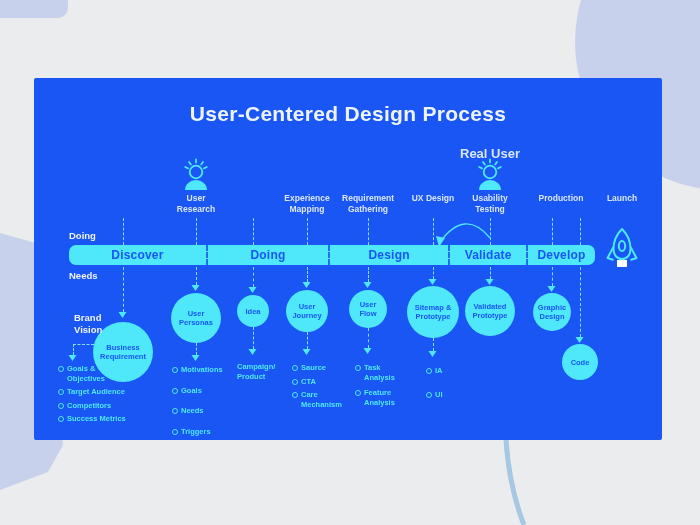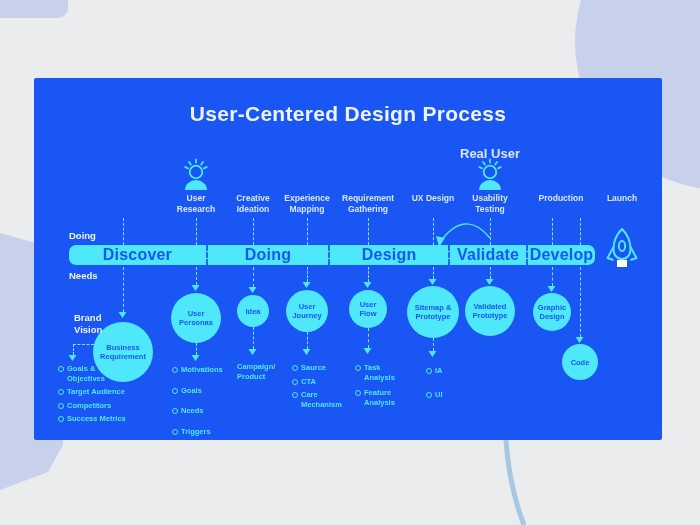--- a/index.html
+++ b/index.html
@@ -10,21 +10,21 @@
   .deco-circle{left:575px;top:-106px;width:296px;height:296px;border-radius:50%;background:#C8D1EC;}
   .deco-poly{left:0;top:0;width:700px;height:525px;background:#C8D1EC;
              clip-path:polygon(0 233px,50px 247px,63px 445px,48px 472px,0 490px);}
   .card{position:absolute;left:34px;top:78px;width:628px;height:362px;background:#1A56F3;border-radius:2px;}
   .title{position:absolute;left:0;top:24px;width:100%;text-align:center;color:#EDF4FF;
          font-size:21px;font-weight:bold;letter-spacing:.3px;}
   .stage{position:absolute;top:115px;width:84px;margin-left:-42px;text-align:center;color:#D8E6FF;
          font-size:8.5px;line-height:10.5px;font-weight:bold;white-space:pre-line;}
   .rowlab{position:absolute;color:#EDF4FF;font-size:9.5px;font-weight:bold;}
   .bar{position:absolute;left:35px;top:167px;width:526px;height:20px;background:#4FE8FA;border-radius:7px;display:flex;}
-  .seg{display:flex;align-items:center;justify-content:center;color:#1A56F3;font-weight:bold;font-size:16px;letter-spacing:.2px;}
+  .seg{display:flex;align-items:center;justify-content:center;color:#1A56F3;font-weight:bold;font-size:12px;letter-spacing:.2px;}
   .seg + .seg{border-left:2px dashed rgba(26,86,243,.85);}
   .dash-v{position:absolute;width:0;border-left:1px dashed rgba(136,231,255,.95);}
   .dash-h{position:absolute;height:0;border-top:1px dashed rgba(136,231,255,.95);}
   .arrow-down{position:absolute;width:0;height:0;border-left:4px solid transparent;
               border-right:4px solid transparent;border-top:6px solid #4FE8FA;transform:translateX(-4.5px);}
   .circle{position:absolute;border-radius:50%;background:#4FE8FA;color:#1A56F3;display:flex;
           align-items:center;justify-content:center;text-align:center;font-weight:bold;
           font-size:7.5px;line-height:9px;white-space:pre-line;}
   .bullets{position:absolute;display:flex;flex-direction:column;gap:4px;color:#4FE8FA;
            font-size:7.5px;font-weight:bold;line-height:9.5px;}
@@ -76,22 +76,20 @@
         <line x1="23" y1="5" x2="21.2" y2="7.6"></line>
         <line x1="5.2" y1="10" x2="8" y2="11.4"></line>
         <line x1="26.8" y1="10" x2="24" y2="11.4"></line>
       </g>
       <path d="M5,33 A11,10 0 0 1 27,33 Z" fill="#4FE8FA"></path>
     </svg>
   </div>
 
   <div class="stage" style="left:162px">User
 Research</div>
-  <div class="stage" style="left:219px">Creative
-Ideation</div>
   <div class="stage" style="left:273px">Experience
 Mapping</div>
   <div class="stage" style="left:334px">Requirement
 Gathering</div>
   <div class="stage" style="left:399px">UX Design</div>
   <div class="stage" style="left:456px">Usability
 Testing</div>
   <div class="stage" style="left:527px">Production</div>
   <div class="stage" style="left:588px">Launch</div>
 

